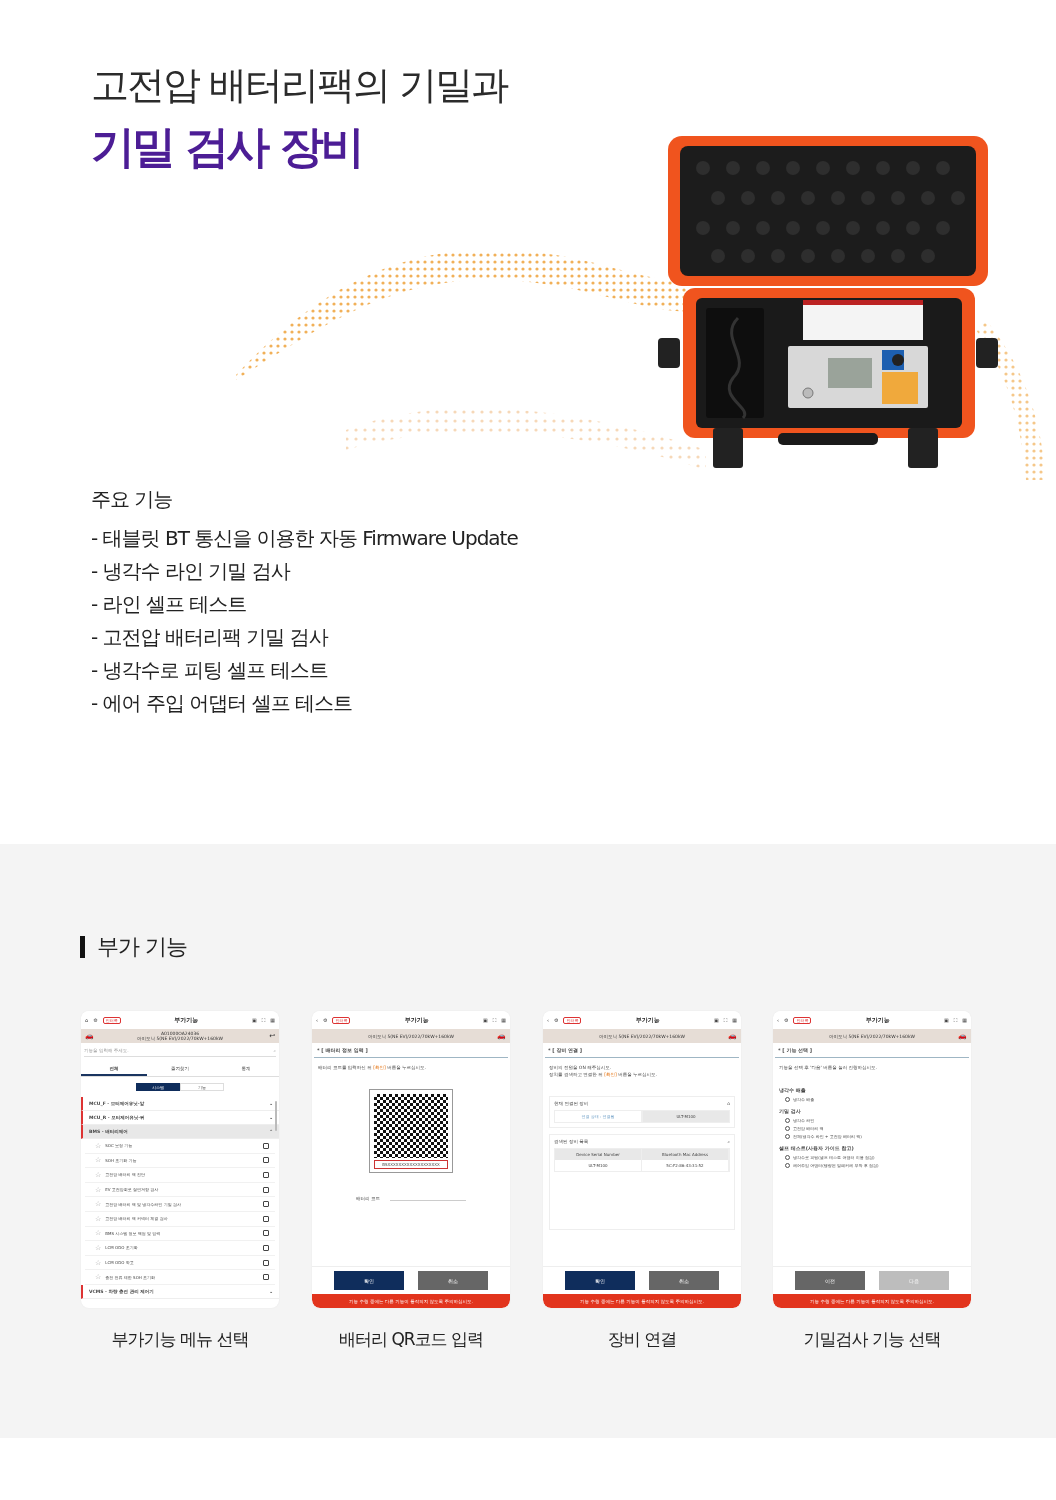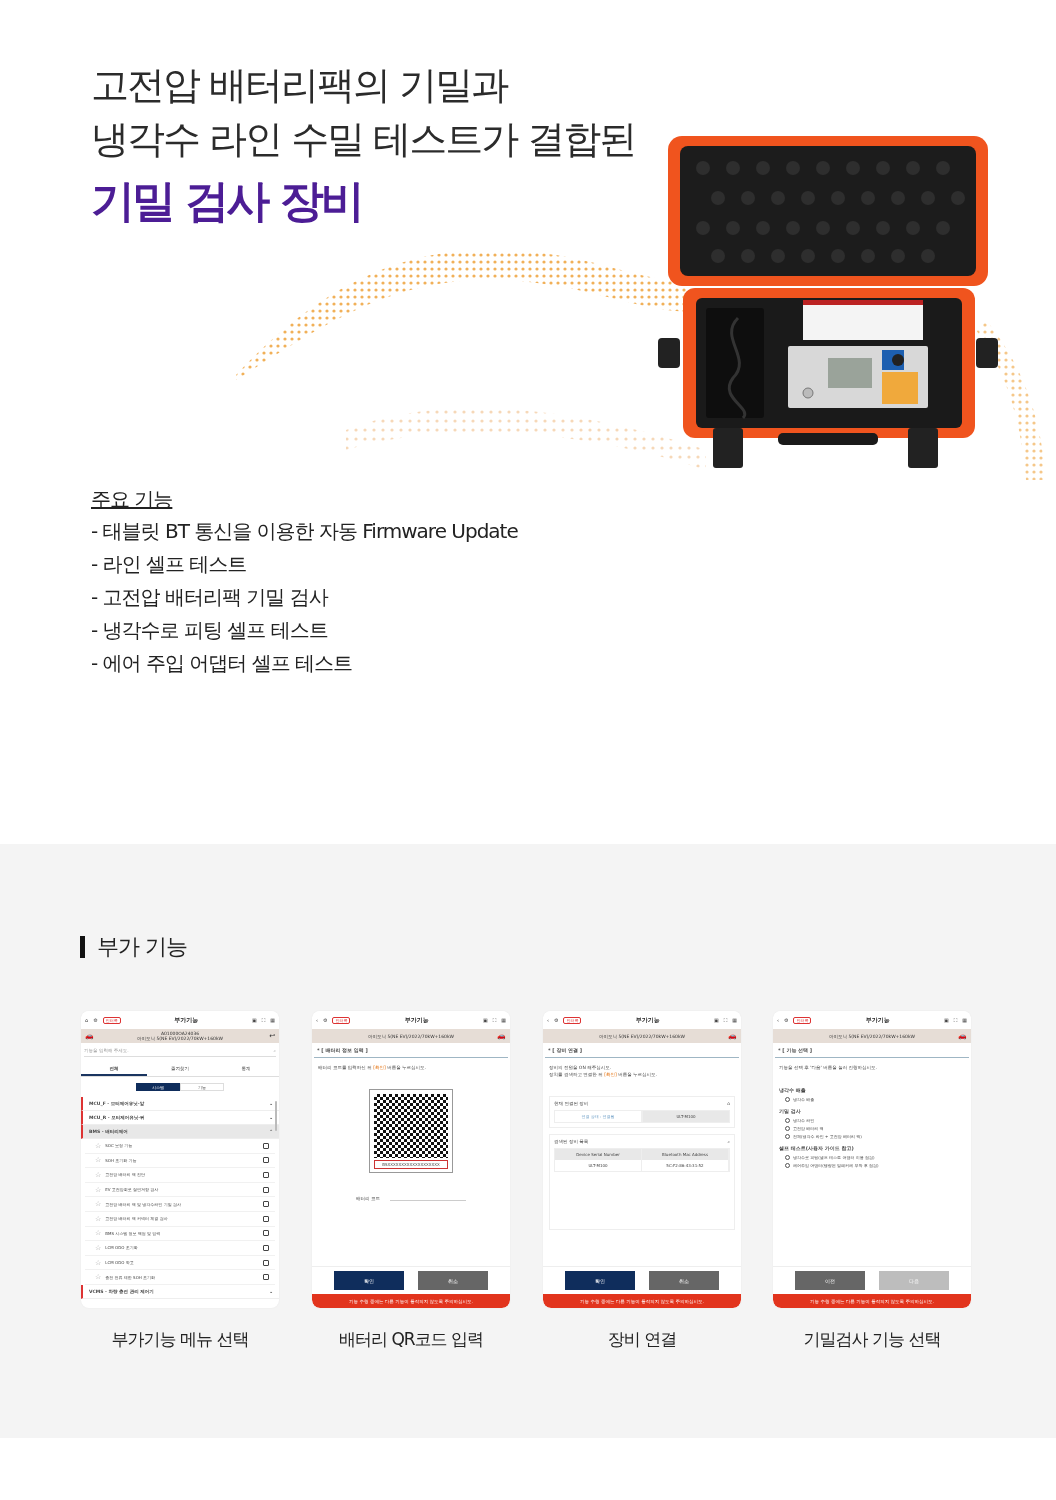--- a/index.html
+++ b/index.html
@@ -4,21 +4,21 @@
 <style>
 *{box-sizing:border-box;margin:0;padding:0}
 body{width:1056px;height:1500px;background:#fff;font-family:"DejaVu Sans","Liberation Sans",sans-serif;color:#222;position:relative;overflow:hidden}
 .hero{position:absolute;left:16px;top:0;width:1056px;height:844px;background:#fff}
 .title{position:absolute;left:75px;top:58px;color:#2b2b2b}
 .title .l1,.title .l2{font-size:38px;font-weight:500;letter-spacing:-2px;line-height:54px;display:block}
 .title .l3{font-size:44px;font-weight:bold;letter-spacing:-3px;line-height:70px;display:block;color:#4c1d95}
 .dots{position:absolute;left:210px;top:210px;width:830px;height:280px}
 .case{position:absolute;left:642px;top:128px;width:340px;height:345px}
 .features{position:absolute;left:75px;top:484px}
-.features .head{font-size:20px;text-decoration:underline;color:#222;letter-spacing:-1px;line-height:30px;display:block;margin-bottom:1px}
+.features .head{font-size:20px;color:#222;letter-spacing:-1px;line-height:30px;display:block;margin-bottom:8px}
 .features li{list-style:none;font-size:20px;letter-spacing:-1px;line-height:33px;color:#222}
 .sub{position:absolute;left:0;top:844px;width:1056px;height:594px;background:#f4f4f4}
 .sub-title{position:absolute;left:80px;top:88px;display:flex;align-items:center}
 .sub-title .bar{width:5px;height:22px;background:#111;margin-right:12px}
 .sub-title span.t{font-size:22px;letter-spacing:-1px;color:#222}
 .phone{position:absolute;top:167px;width:198px;height:297px;background:#fff;border-radius:8px;overflow:hidden;font-size:5px;color:#444;box-shadow:0 0 2px rgba(0,0,0,.05)}
 .ph-top{height:18px;display:flex;align-items:center;padding:0 4px;gap:5px;background:#fff}
 .ph-top .ttl{flex:1;text-align:center;font-size:6px;font-weight:bold;color:#222}
 .badge{border:1px solid #d33;color:#d33;font-size:4px;padding:0 2px;border-radius:2px}
 .ph-band{height:14px;background:#e6ddd6;display:flex;align-items:center;justify-content:center;font-size:4.5px;color:#333;position:relative}
@@ -66,21 +66,20 @@
 .fsel .o{display:flex;align-items:center;gap:3px;margin:3px 0 3px 6px;font-size:4px}
 .fsel .o .rd{width:5px;height:5px;border:1px solid #555;border-radius:50%}
 .scroll{position:absolute;right:2px;top:82px;width:2px;height:40px;background:#bbb;border-radius:1px}
 </style>
 </head>
 <body>
 
 <div class="hero">
   <h1 class="title">
     <span class="l1">고전압 배터리팩의 기밀과</span>
-    <span class="l2">냉각수 라인 수밀 테스트가 결합된</span>
     <span class="l3">기밀 검사 장비</span>
   </h1>
 
   <svg class="dots" viewBox="0 0 830 280">
     <defs>
       <pattern id="dp" width="7" height="7" patternUnits="userSpaceOnUse">
           <circle cx="3" cy="3" r="1.6" fill="#eea23a"></circle>
         </pattern>
       <pattern id="dp2" width="9" height="9" patternUnits="userSpaceOnUse">
           <circle cx="4" cy="4" r="1.6" fill="#f2c79a"></circle>
@@ -151,20 +150,21 @@
     <rect x="318" y="210" width="22" height="30" rx="4" fill="#222"></rect>
     <rect x="55" y="300" width="30" height="40" rx="3" fill="#222"></rect>
     <rect x="250" y="300" width="30" height="40" rx="3" fill="#222"></rect>
     <rect x="120" y="305" width="100" height="12" rx="5" fill="#1a1a1a"></rect>
   </svg>
 
   <div class="features">
     <span class="head">주요 기능</span>
     <ul>
       <li>- 태블릿 BT 통신을 이용한 자동 Firmware Update</li>
+      <li>- 냉각수 라인 기밀 검사</li>
       <li>- 라인 셀프 테스트</li>
       <li>- 고전압 배터리팩 기밀 검사</li>
       <li>- 냉각수로 피팅 셀프 테스트</li>
       <li>- 에어 주입 어댑터 셀프 테스트</li>
     </ul>
   </div>
 </div>
 
 <div class="sub">
   <div class="sub-title">

